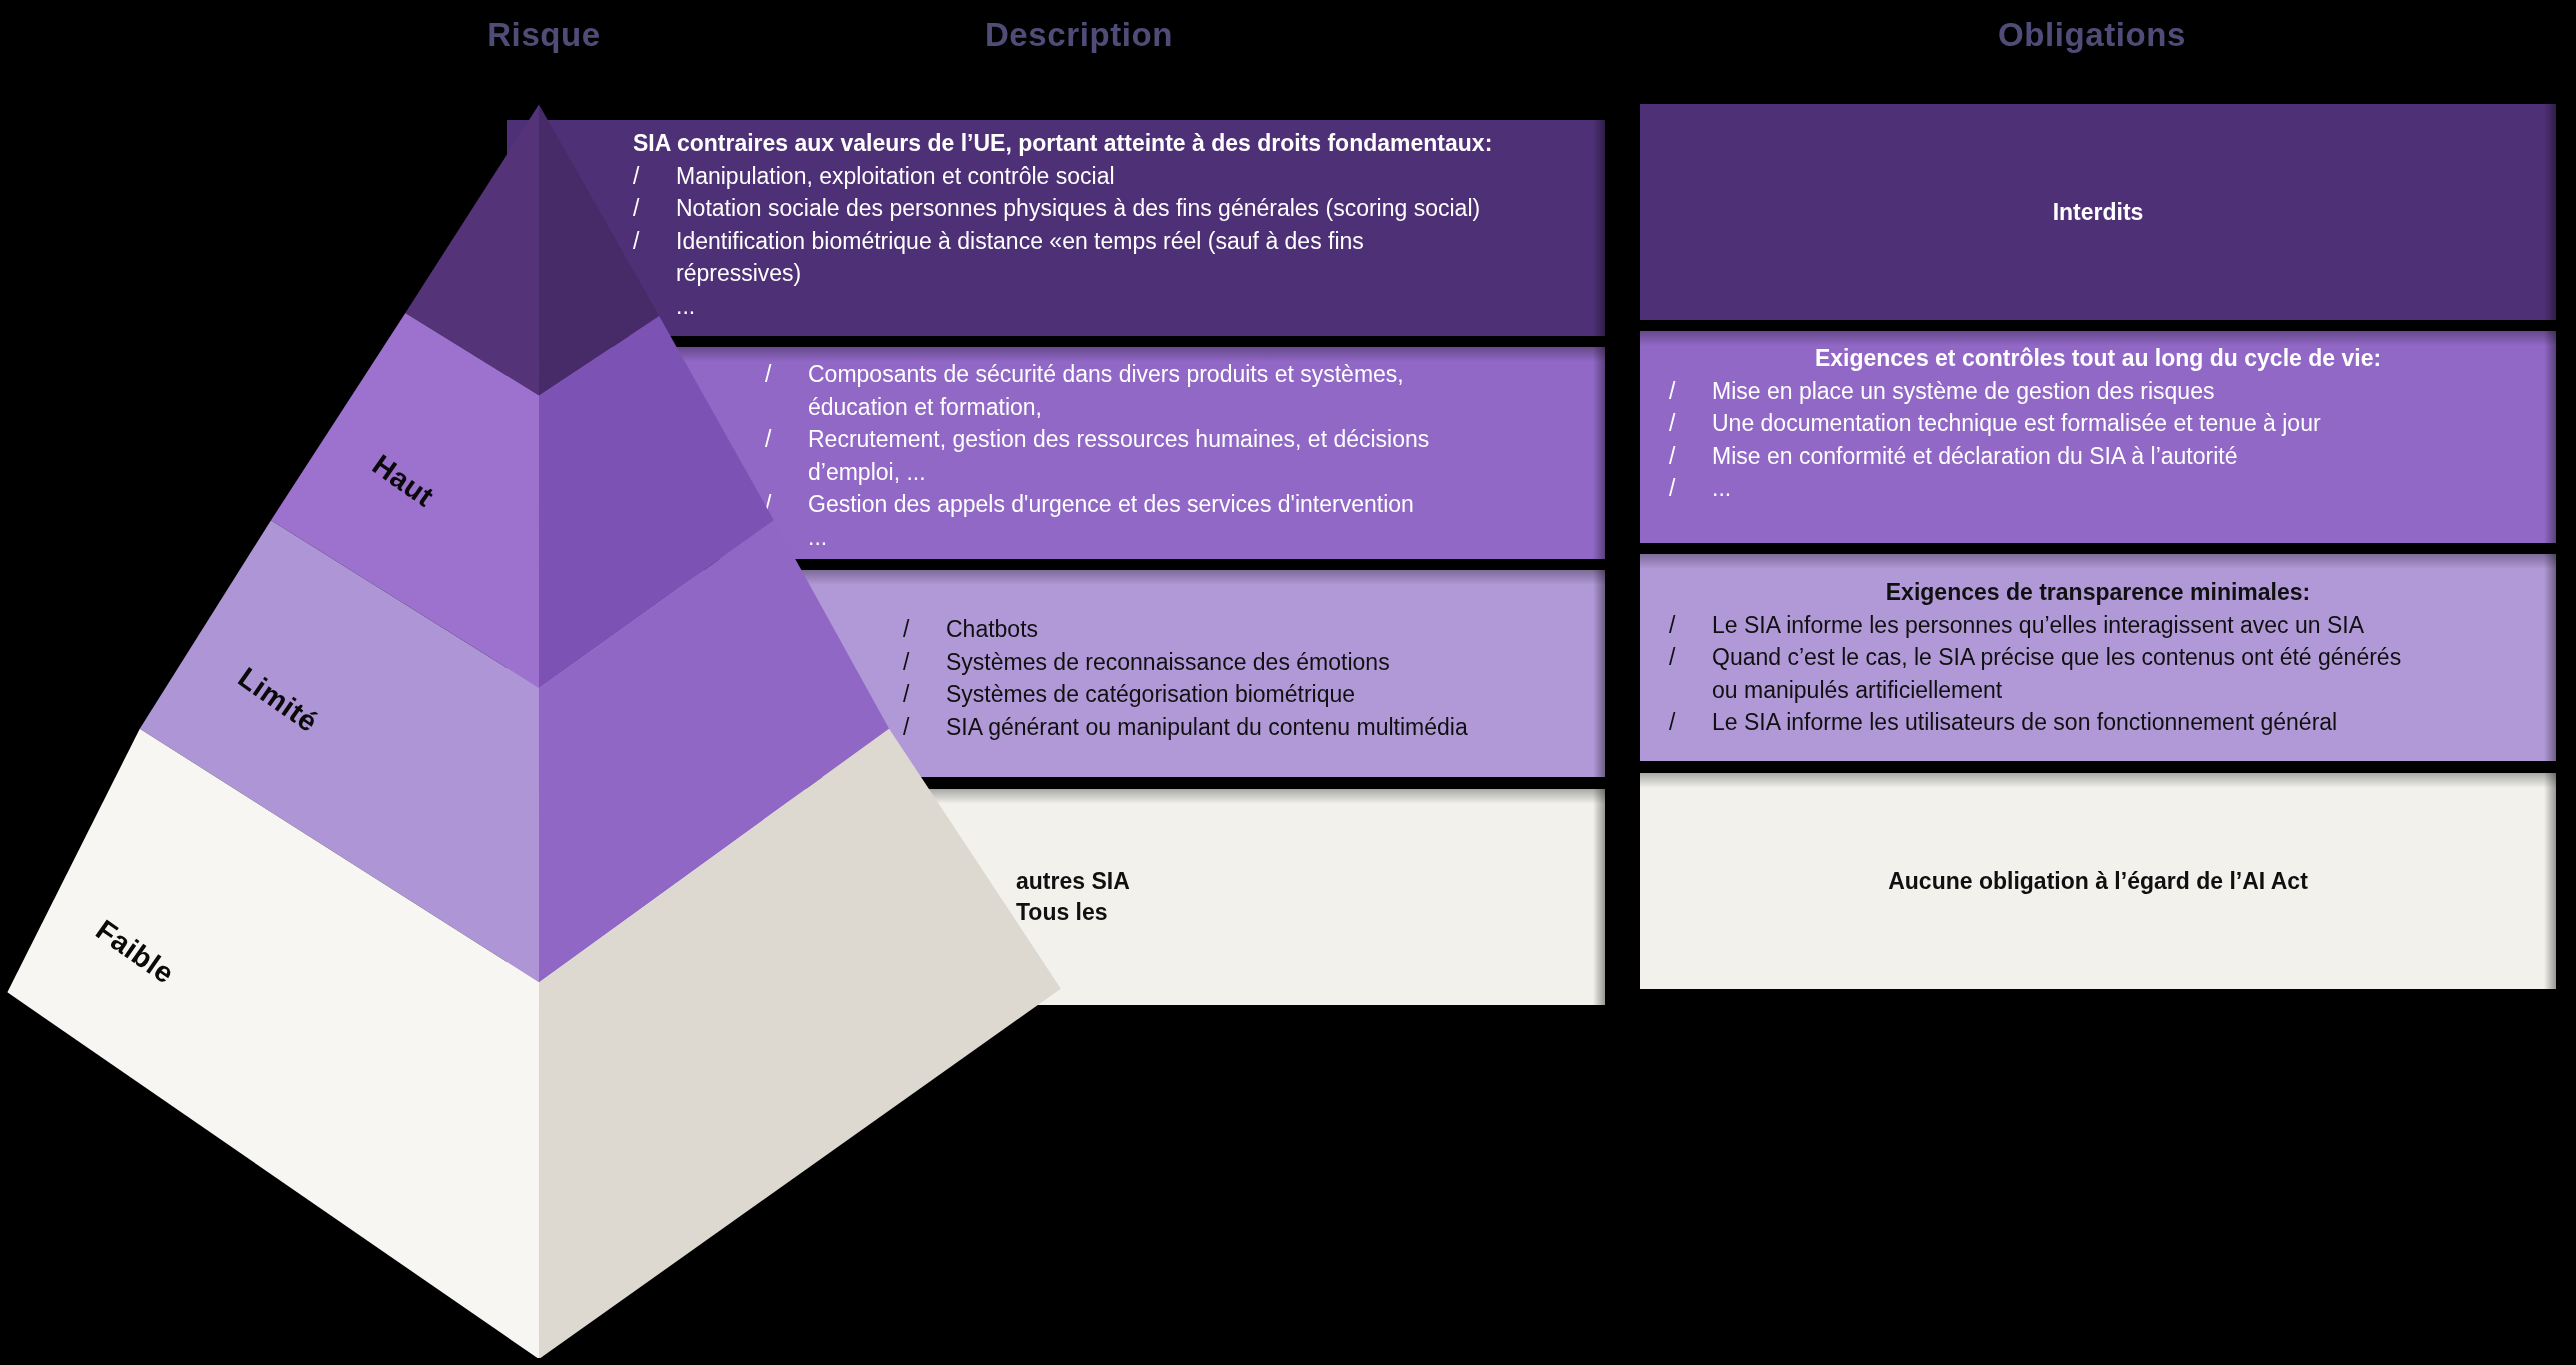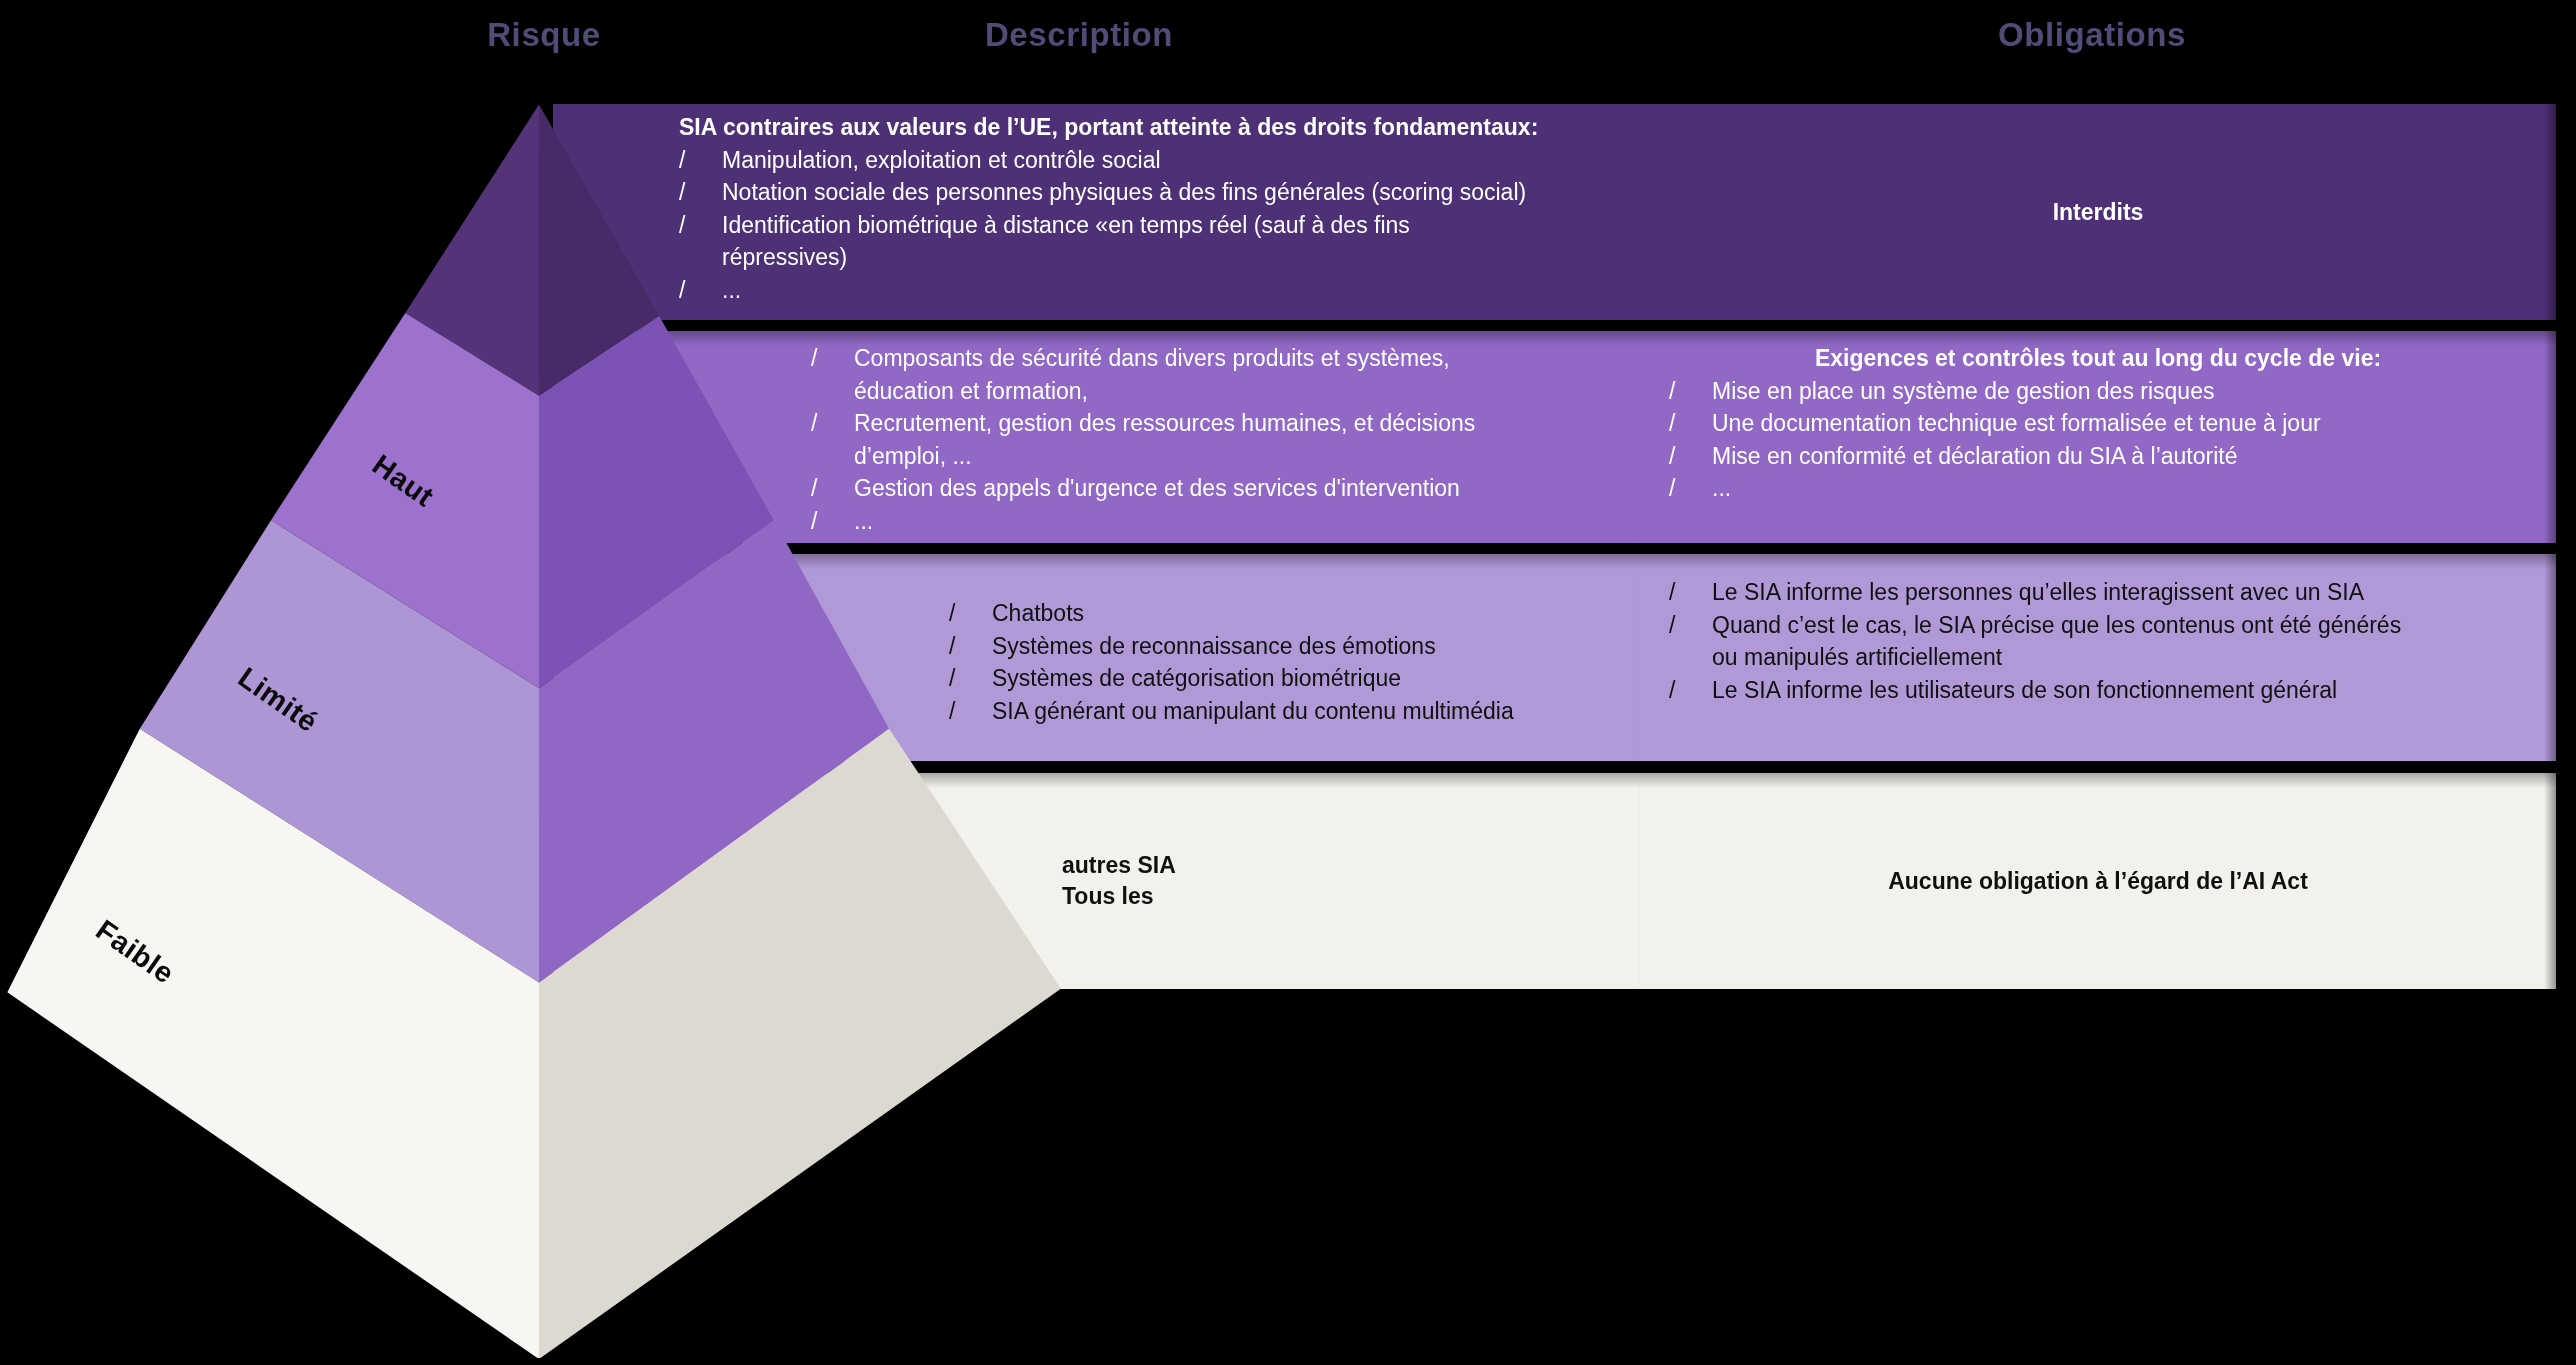--- a/index.html
+++ b/index.html
@@ -5,21 +5,21 @@
   html,body{margin:0;padding:0;background:#000;}
   #stage{
     position:relative;width:2576px;height:1358px;background:#000;overflow:hidden;
     font-family:"Liberation Sans",sans-serif;
   }
   .hdr{
     position:absolute;top:16px;transform:translateX(-50%);
     font-size:33px;font-weight:bold;color:#4F4C78;letter-spacing:0.6px;white-space:nowrap;
   }
   .box{position:absolute;box-sizing:border-box;}
-  .desc{left:553px;width:1098px;}
+  .desc{left:507px;width:1098px;margin-top:16px;}
   .obl{left:1640px;width:916px;}
   .r1{top:104px;height:216px;background:#4E3076;color:#FFFFFF;}
   .r2{top:331px;height:212px;background:#9168C6;color:#FFFFFF;}
   .r3{top:554px;height:207px;background:#B199D8;color:#101010;}
   .r4{top:773px;height:216px;background:#F2F1EC;color:#101010;}
   .r2::before,.r3::before,.r4::before{
     content:"";position:absolute;left:0;right:0;top:0;height:14.7px;pointer-events:none;
     background:linear-gradient(rgba(0,0,0,0.30),rgba(0,0,0,0));
   }
   .desc::after,.obl::after{
@@ -144,20 +144,21 @@
     <div class="line">
         <span class="slash">/</span>
         <span class="txt">Systèmes de catégorisation biométrique</span>
       </div>
     <div class="line">
         <span class="slash">/</span>
         <span class="txt">SIA générant ou manipulant du contenu multimédia</span>
       </div>
   </div>
   <div class="box obl r3 indo">
+    <div class="title title-center">Exigences de transparence minimales:</div>
     <div class="line">
         <span class="slash">/</span>
         <span class="txt">Le SIA informe les personnes qu’elles interagissent avec un SIA</span>
       </div>
     <div class="line">
         <span class="slash">/</span>
         <span class="txt">Quand c’est le cas, le SIA précise que les contenus ont été générés</span>
       </div>
     <div class="line">
         <span class="slash"></span>

